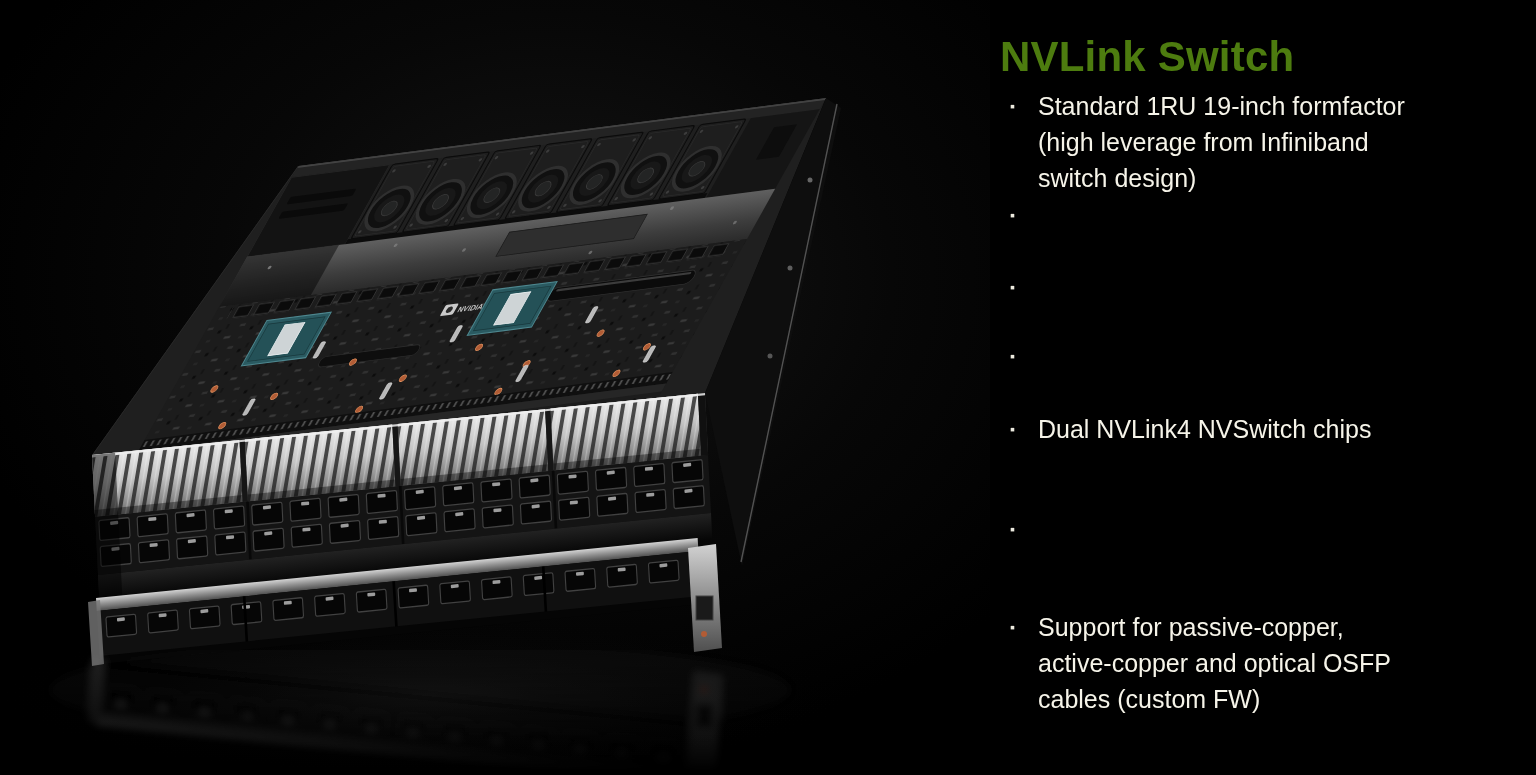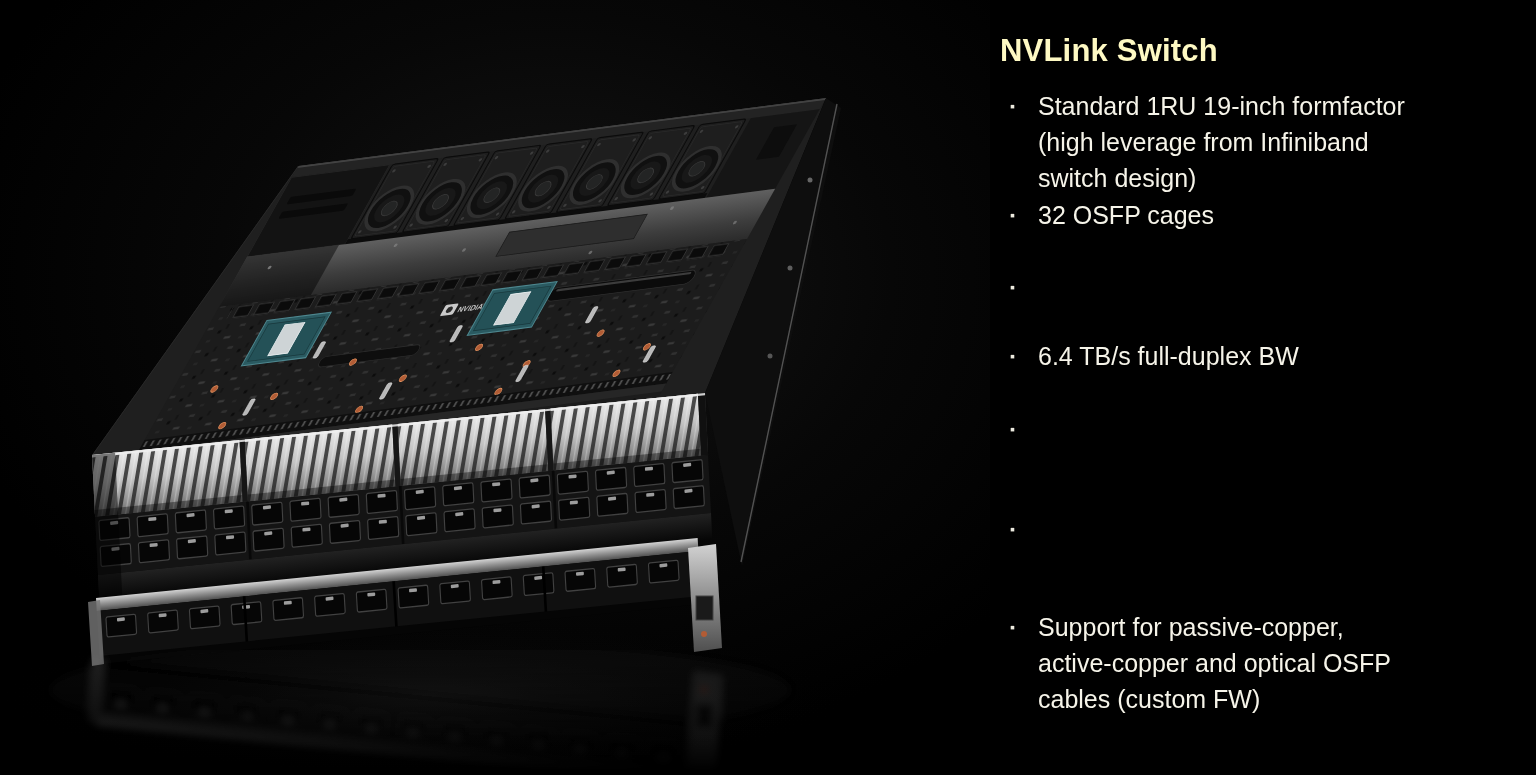--- a/index.html
+++ b/index.html
@@ -5,21 +5,21 @@
   html,body{margin:0;padding:0;background:#000;}
   body{
     width:1536px;height:775px;position:relative;overflow:hidden;
     font-family:"Liberation Sans",sans-serif;
     -webkit-font-smoothing:antialiased;
   }
   .photo-wrap{position:absolute;left:0;top:0;width:990px;height:775px;margin:0;}
   .info-panel{position:absolute;left:1000px;top:0;width:520px;height:775px;}
   .slide-title{
     position:absolute;left:0;top:33px;margin:0;
-    font-size:31px;font-weight:bold;color:#fef9c3;letter-spacing:0.2px;
+    font-size:42px;font-weight:bold;color:#4d7c0f;letter-spacing:0.2px;
   }
   .feature-list{list-style:none;margin:0;padding:0;}
   .feature-list li{
     position:absolute;left:8px;width:410px;padding-left:30px;box-sizing:border-box;
     font-size:25px;line-height:36px;color:#f6f4e9;
   }
   .feature-list li .mk{
     position:absolute;left:2px;top:0;font-size:14px;line-height:36px;color:#eceadf;
   }
   .feature-list li:nth-child(1){top:88px;}
@@ -318,20 +318,20 @@
     <ellipse cx="420" cy="690" rx="370" ry="48" fill="#191919"></ellipse>
     <use href="#lowerUnit" transform="translate(0,1324) scale(1,-1)"></use>
   </g>
 </svg>
 </figure>
 
 <section class="info-panel">
   <h1 class="slide-title">NVLink Switch</h1>
   <ul class="feature-list">
     <li><span class="mk">▪</span><span class="tx">Standard 1RU 19-inch formfactor (high leverage from Infiniband switch design)</span></li>
-    <li><span class="mk">▪</span><span class="tx">32 OSFP cages</span></li>
     <li><span class="mk">▪</span></li>
-    <li><span class="mk">▪</span><span class="tx">6.4 TB/s full-duplex BW</span></li>
     <li><span class="mk">▪</span></li>
+    <li><span class="mk">▪</span></li>
+    <li><span class="mk">▪</span><span class="tx">Dual NVLink4 NVSwitch chips</span></li>
     <li><span class="mk">▪</span></li>
     <li><span class="mk">▪</span><span class="tx">Support for passive-copper, active-copper and optical OSFP cables (custom FW)</span></li>
   </ul>
 </section>
 
 </body></html>

